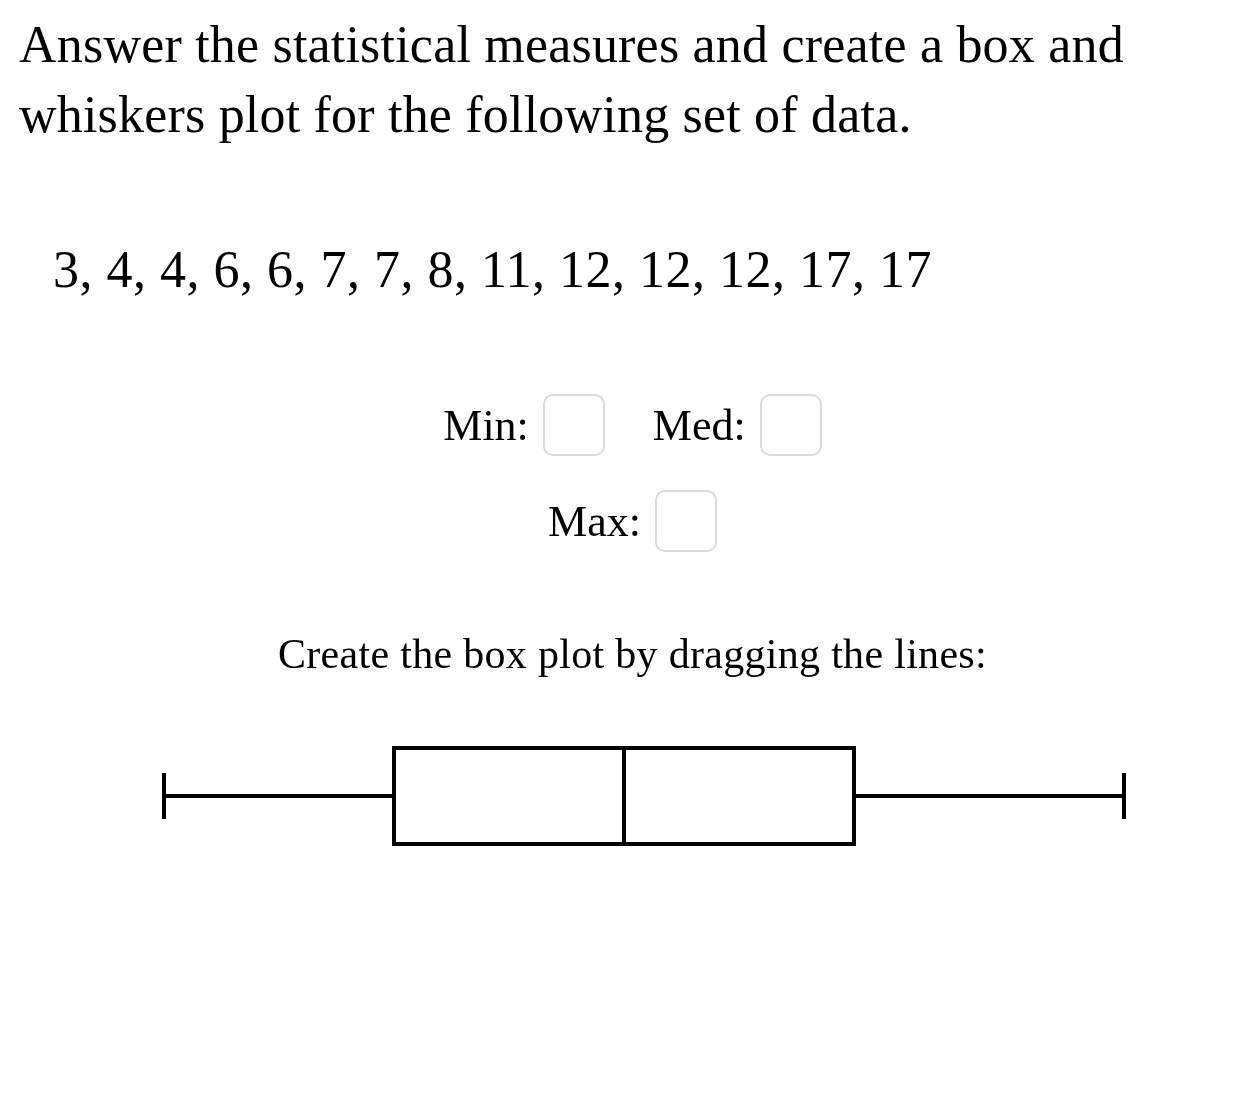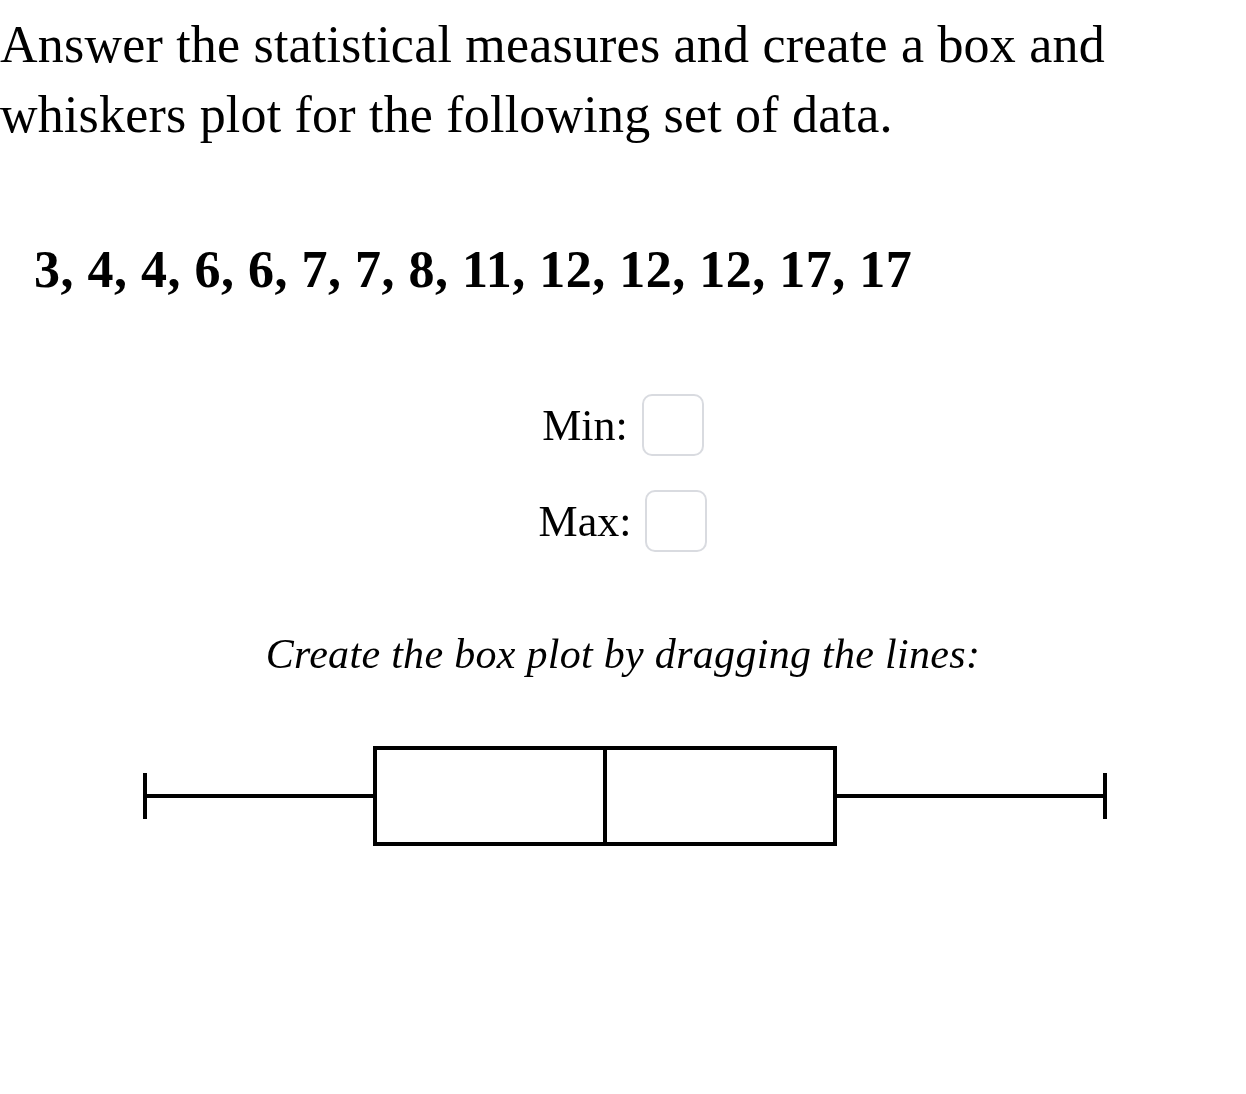--- a/index.html
+++ b/index.html
@@ -7,34 +7,34 @@
     padding: 0;
     width: 1246px;
     height: 1094px;
     background: #ffffff;
     font-family: Georgia, 'Times New Roman', Times, serif;
     color: #000000;
     overflow: hidden;
   }
   .page {
     padding: 0;
+    margin-left: 19px;
   }
   .instruction {
     font-size: 52px;
     line-height: 1.35;
     margin: 10px 0 0 0;
     padding: 0 6px 0 0;
     letter-spacing: 0.2px;
   }
   .data-list {
     font-size: 52px;
     margin-top: 90px;
     padding-left: 34px;
     letter-spacing: 0.5px;
-    font-weight: bold;
   }
   .measures {
     margin-top: 95px;
     text-align: center;
   }
   .measures-row {
     display: inline-flex;
     align-items: center;
     justify-content: flex-end;
     gap: 12px;
@@ -60,21 +60,20 @@
     margin-top: 34px;
     display: flex;
     justify-content: center;
     align-items: center;
   }
   .boxplot-instruction {
     font-size: 42px;
     text-align: center;
     margin-top: 78px;
     letter-spacing: 0.3px;
-    font-style: italic;
   }
   .boxplot-area {
     margin-top: 48px;
     padding: 0 100px 0 120px;
   }
   .boxplot-svg {
     display: block;
     width: 1010px;
     height: 140px;
   }
@@ -85,20 +84,24 @@
 <div class="page">
 
   <div class="instruction">Answer the statistical measures and create a box and whiskers plot for the following set of data.</div>
 
   <div class="data-list">3, 4, 4, 6, 6, 7, 7, 8, 11, 12, 12, 12, 17, 17</div>
 
   <div class="measures">
     <div class="measures-row">
       <div class="measure-group">
         <span class="measure-label">Min:</span>
+        <div class="input-box"></div>
+      </div>
+      <div class="measure-group">
+        <span class="measure-label">Med:</span>
         <div class="input-box"></div>
       </div>
     </div>
     <div class="measures-row2">
       <div class="measure-group">
         <span class="measure-label">Max:</span>
         <div class="input-box"></div>
       </div>
     </div>
   </div>

